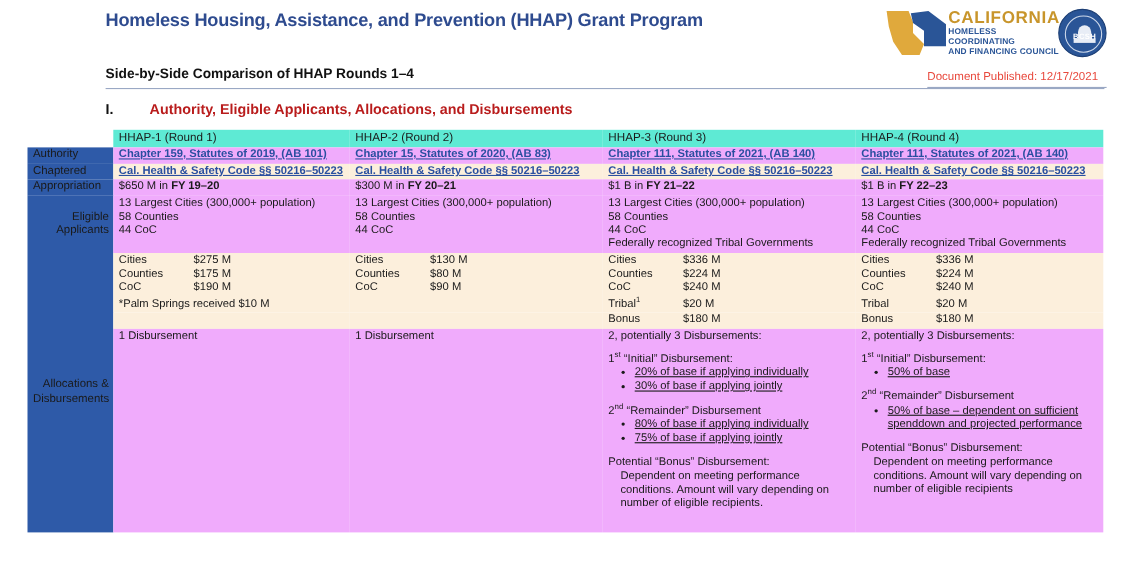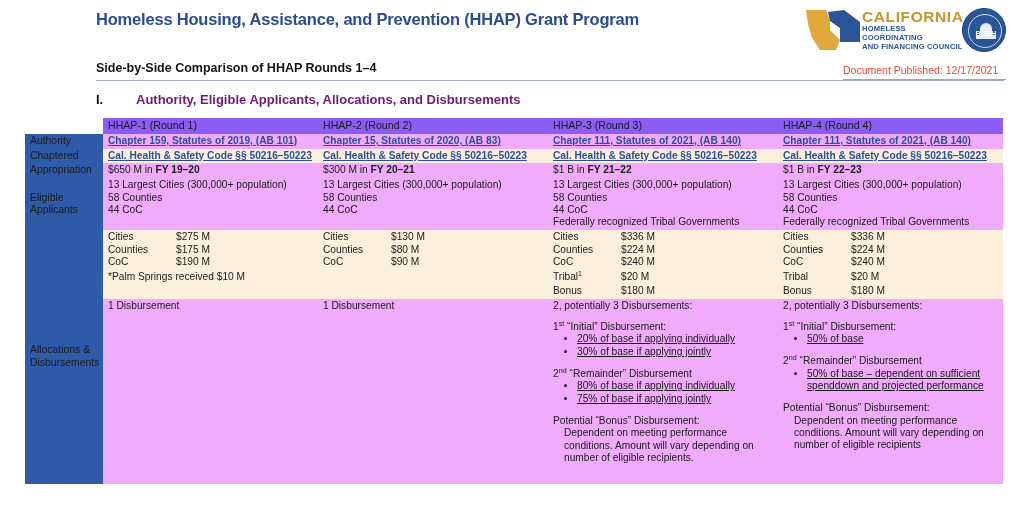--- a/index.html
+++ b/index.html
@@ -28,21 +28,21 @@
   .subtitle-rule {
     position: absolute; left: 96px; top: 80px; width: 908px;
     border-bottom: 1.6px solid #9aa8c4;
   }
   .section-num {
     position: absolute; left: 96px; top: 92px;
     font-size: 13px; font-weight: bold; color: #111;
   }
   .section-title {
     position: absolute; left: 136px; top: 92px;
-    font-size: 13px; font-weight: bold; color: #701a75;
+    font-size: 13px; font-weight: bold; color: #b91c1c;
   }
 
   
   .logo-block { position: absolute; left: 800px; top: 6px; width: 148px; height: 48px; }
   .ca-shape { position: absolute; left: 0; top: 2px; width: 62px; height: 44px; }
   .logo-text { position: absolute; left: 62px; top: 3px; line-height: 1.02; }
   .logo-cal {
     font-size: 15.5px; font-weight: bold; color: #c8952b;
     letter-spacing: 0.6px;
   }
@@ -107,25 +107,25 @@
   .lbl-cell {
     background: #2e5aa8;
     color: #fff;
     font-weight: bold;
     text-align: right;
     font-size: 10.4px;
     padding-right: 6px;
     vertical-align: middle;
     border-bottom: 1.5px solid #fff;
   }
-  .lbl-cell.tall { vertical-align: middle; }
+  .lbl-cell.tall { vertical-align: middle; text-align: right; }
   .blank-lbl { background: #ffffff; border: none; }
 
   .hdr {
-    background: #8b5cf6; color: #fff; font-weight: bold;
+    background: #5eead4; color: #fff; font-weight: bold;
     font-size: 10.6px; padding: 3px 5px; height: 16px;
     border-left: 1.5px solid #fff;
   }
 
   .cell { border-left: 1.5px solid #ffffff; }
   .cell.blue  { background: #f0abfc; }
   .cell.cream { background: #fcefdc; }
 
   .lnk {
     color: #2a4fa0; text-decoration: underline; font-weight: bold;

